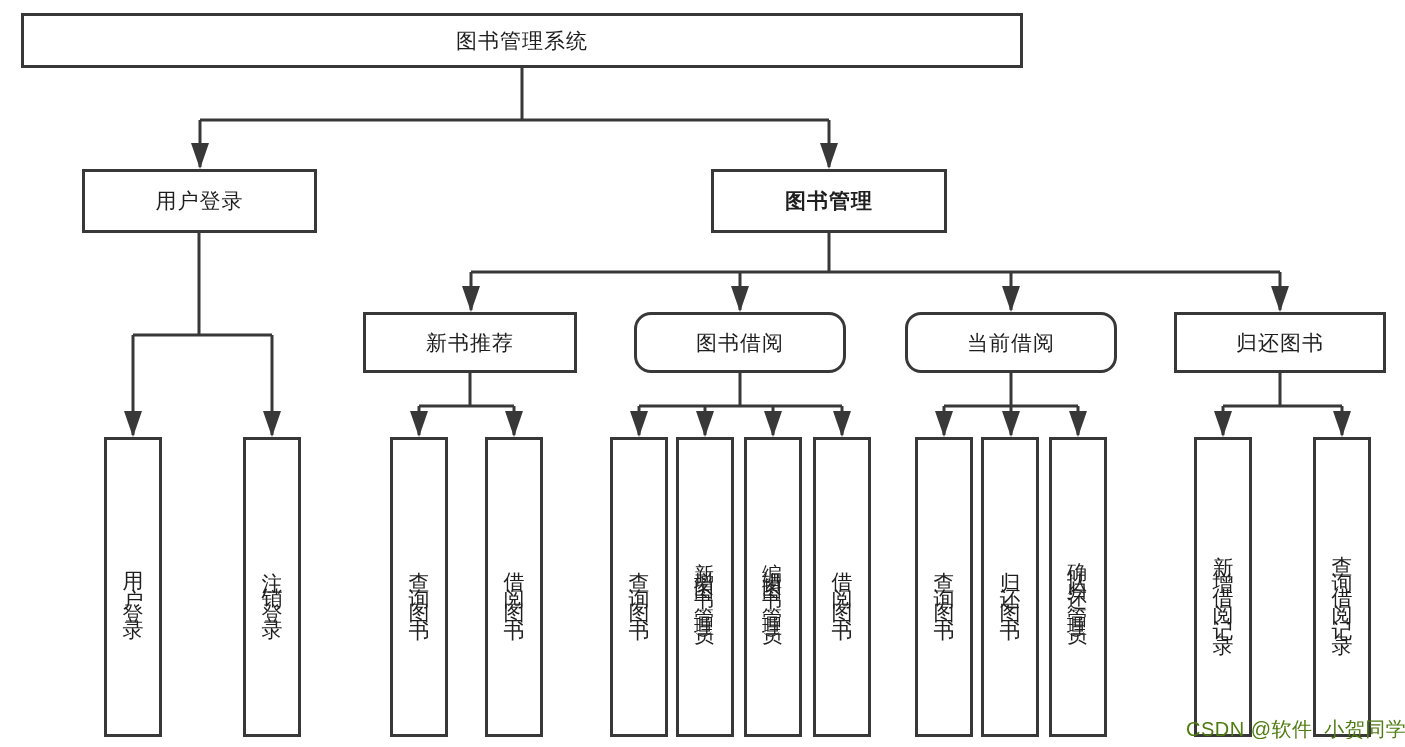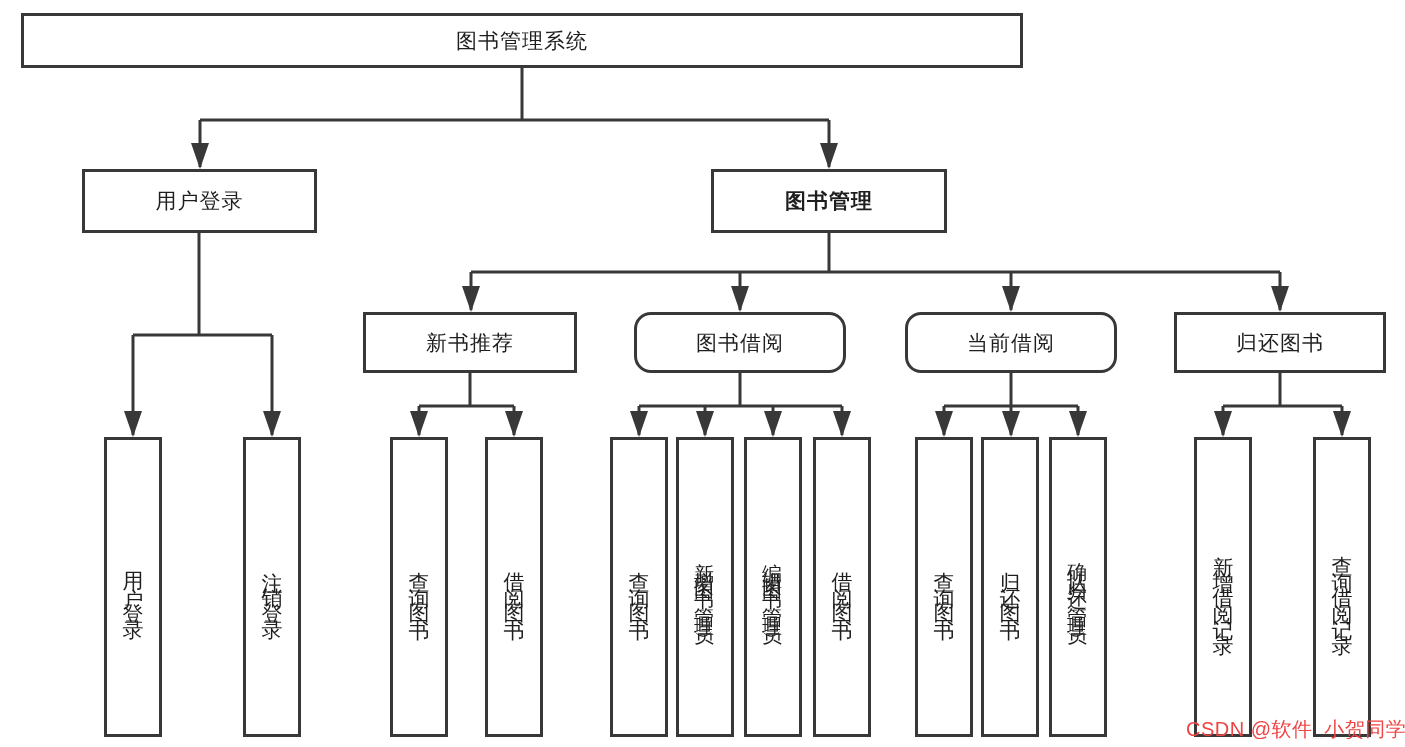--- a/index.html
+++ b/index.html
@@ -6,21 +6,21 @@
   #stage{position:relative;width:1405px;height:739px;background:#ffffff;overflow:hidden;
          font-family:"Liberation Sans","DejaVu Sans",sans-serif;}
   #wires{position:absolute;left:0;top:0;z-index:1;}
   .node{position:absolute;box-sizing:border-box;border:3px solid #383838;background:#ffffff;
         display:flex;align-items:center;justify-content:center;z-index:2;
         color:#1e1e1e;font-size:21px;white-space:nowrap;}
   .hbox{letter-spacing:1px;}
   .leaf{writing-mode:vertical-rl;text-orientation:mixed;letter-spacing:16px;
         width:58px;height:300px;top:437px;}
   .leaf.dense{letter-spacing:9px;font-size:20px;}
-  .watermark{position:absolute;left:1186px;top:716px;z-index:3;color:#ef4444;
+  .watermark{position:absolute;left:1186px;top:716px;z-index:3;color:#4d7c0f;
              font-size:20px;white-space:nowrap;letter-spacing:0.5px;}
 </style>
 </head>
 <body>
 
 <div id="stage">
 
   <svg id="wires" width="1405" height="747" viewBox="0 0 1405 747">
     <defs>
       <marker id="arrow" markerUnits="userSpaceOnUse" markerWidth="30" markerHeight="20" viewBox="0 0 30 20" refX="24" refY="9" orient="auto">

